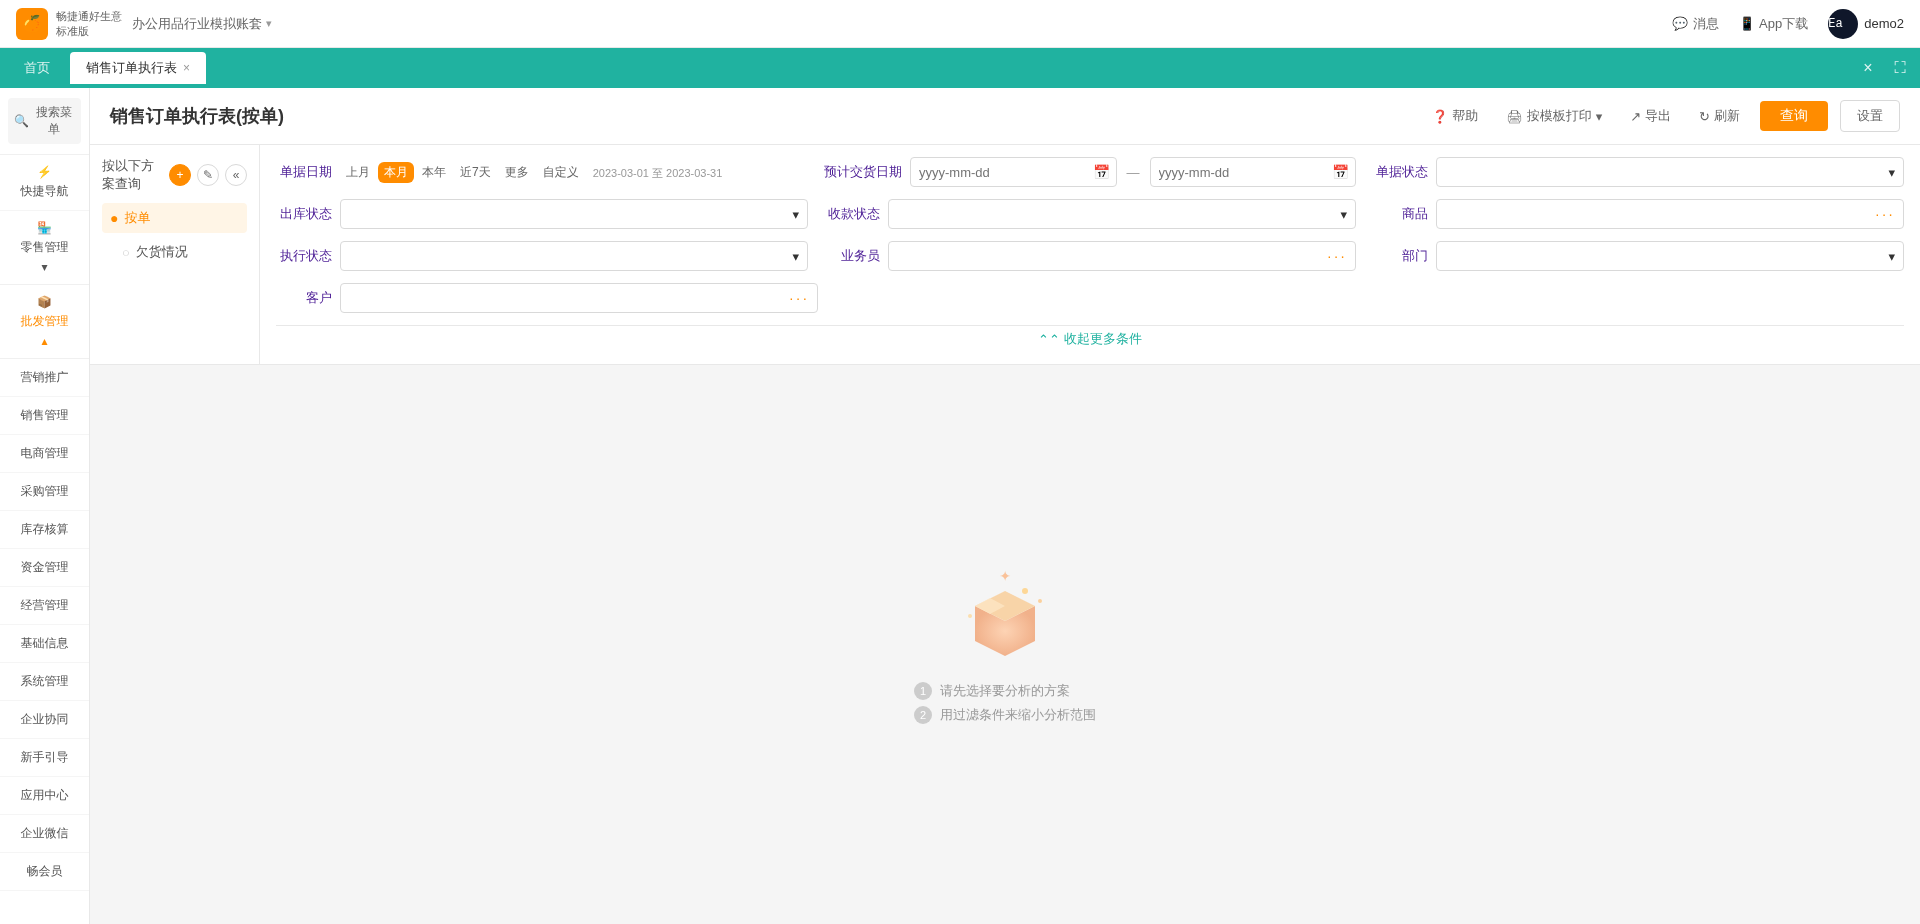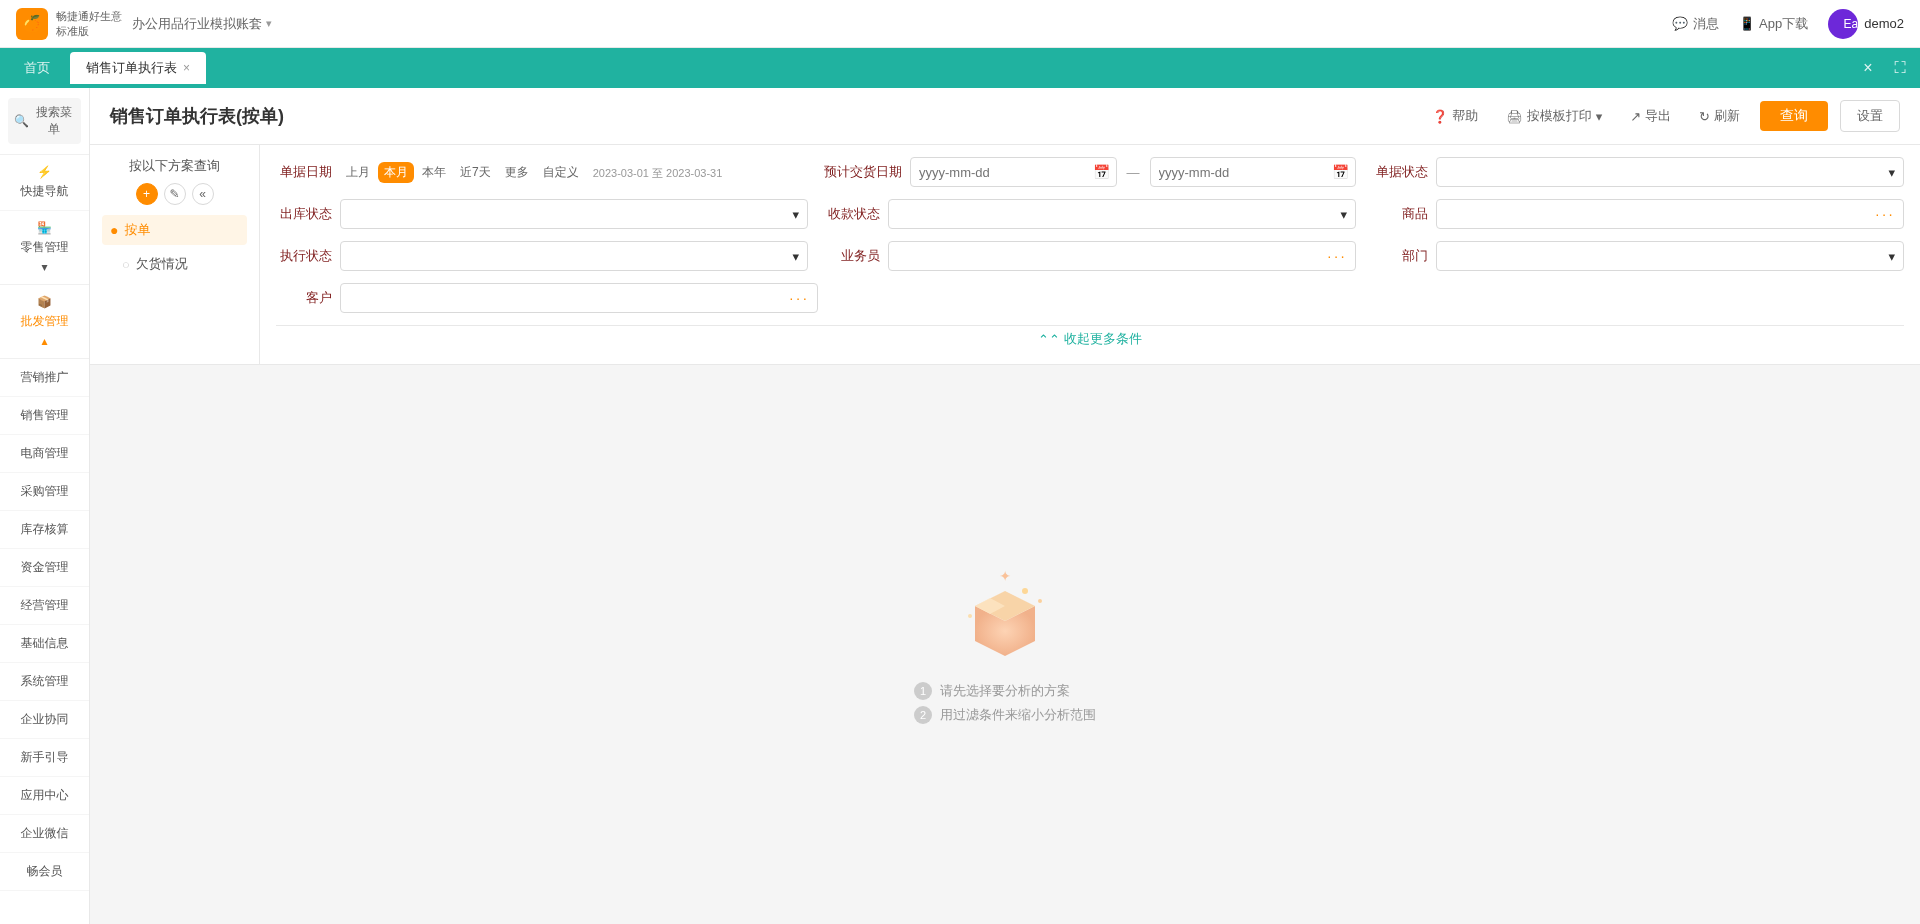--- a/index.html
+++ b/index.html
@@ -60,27 +60,28 @@
       align-items: center;
       gap: 4px;
       color: #666;
       cursor: pointer;
       font-size: 13px;
     }
     .avatar {
       width: 30px;
       height: 30px;
       border-radius: 50%;
-      background: #6d28d9;
-      display: flex;
-      align-items: center;
-      justify-content: flex-end;
+      background: #0f172a;
+      display: flex;
+      align-items: center;
+      justify-content: flex-start;
       color: white;
       font-size: 12px;
       overflow: hidden;
+      font-family: Liberation Mono, monospace;
     }
     .user-info {
       display: flex;
       align-items: center;
       gap: 6px;
       cursor: pointer;
       color: #333;
     }
 
     
@@ -273,21 +274,20 @@
       flex-shrink: 0;
     }
     .filter-sidebar-header {
       display: flex;
       align-items: center;
       gap: 8px;
       margin-bottom: 10px;
       font-size: 13px;
       color: #555;
       font-weight: 500;
-      flex-direction: column;
     }
     .filter-sidebar-actions {
       display: flex;
       align-items: center;
       gap: 6px;
     }
     .icon-btn {
       width: 22px;
       height: 22px;
       border-radius: 50%;
@@ -338,21 +338,21 @@
       margin-bottom: 12px;
     }
     .filter-group {
       display: flex;
       align-items: center;
       gap: 8px;
       flex: 1;
     }
     .filter-label {
       font-size: 13px;
-      color: #7f1d1d;
+      color: #4c1d95;
       white-space: nowrap;
       min-width: 56px;
       text-align: right;
     }
     .filter-label-wide {
       min-width: 64px;
     }
     .filter-select {
       flex: 1;
       height: 30px;

